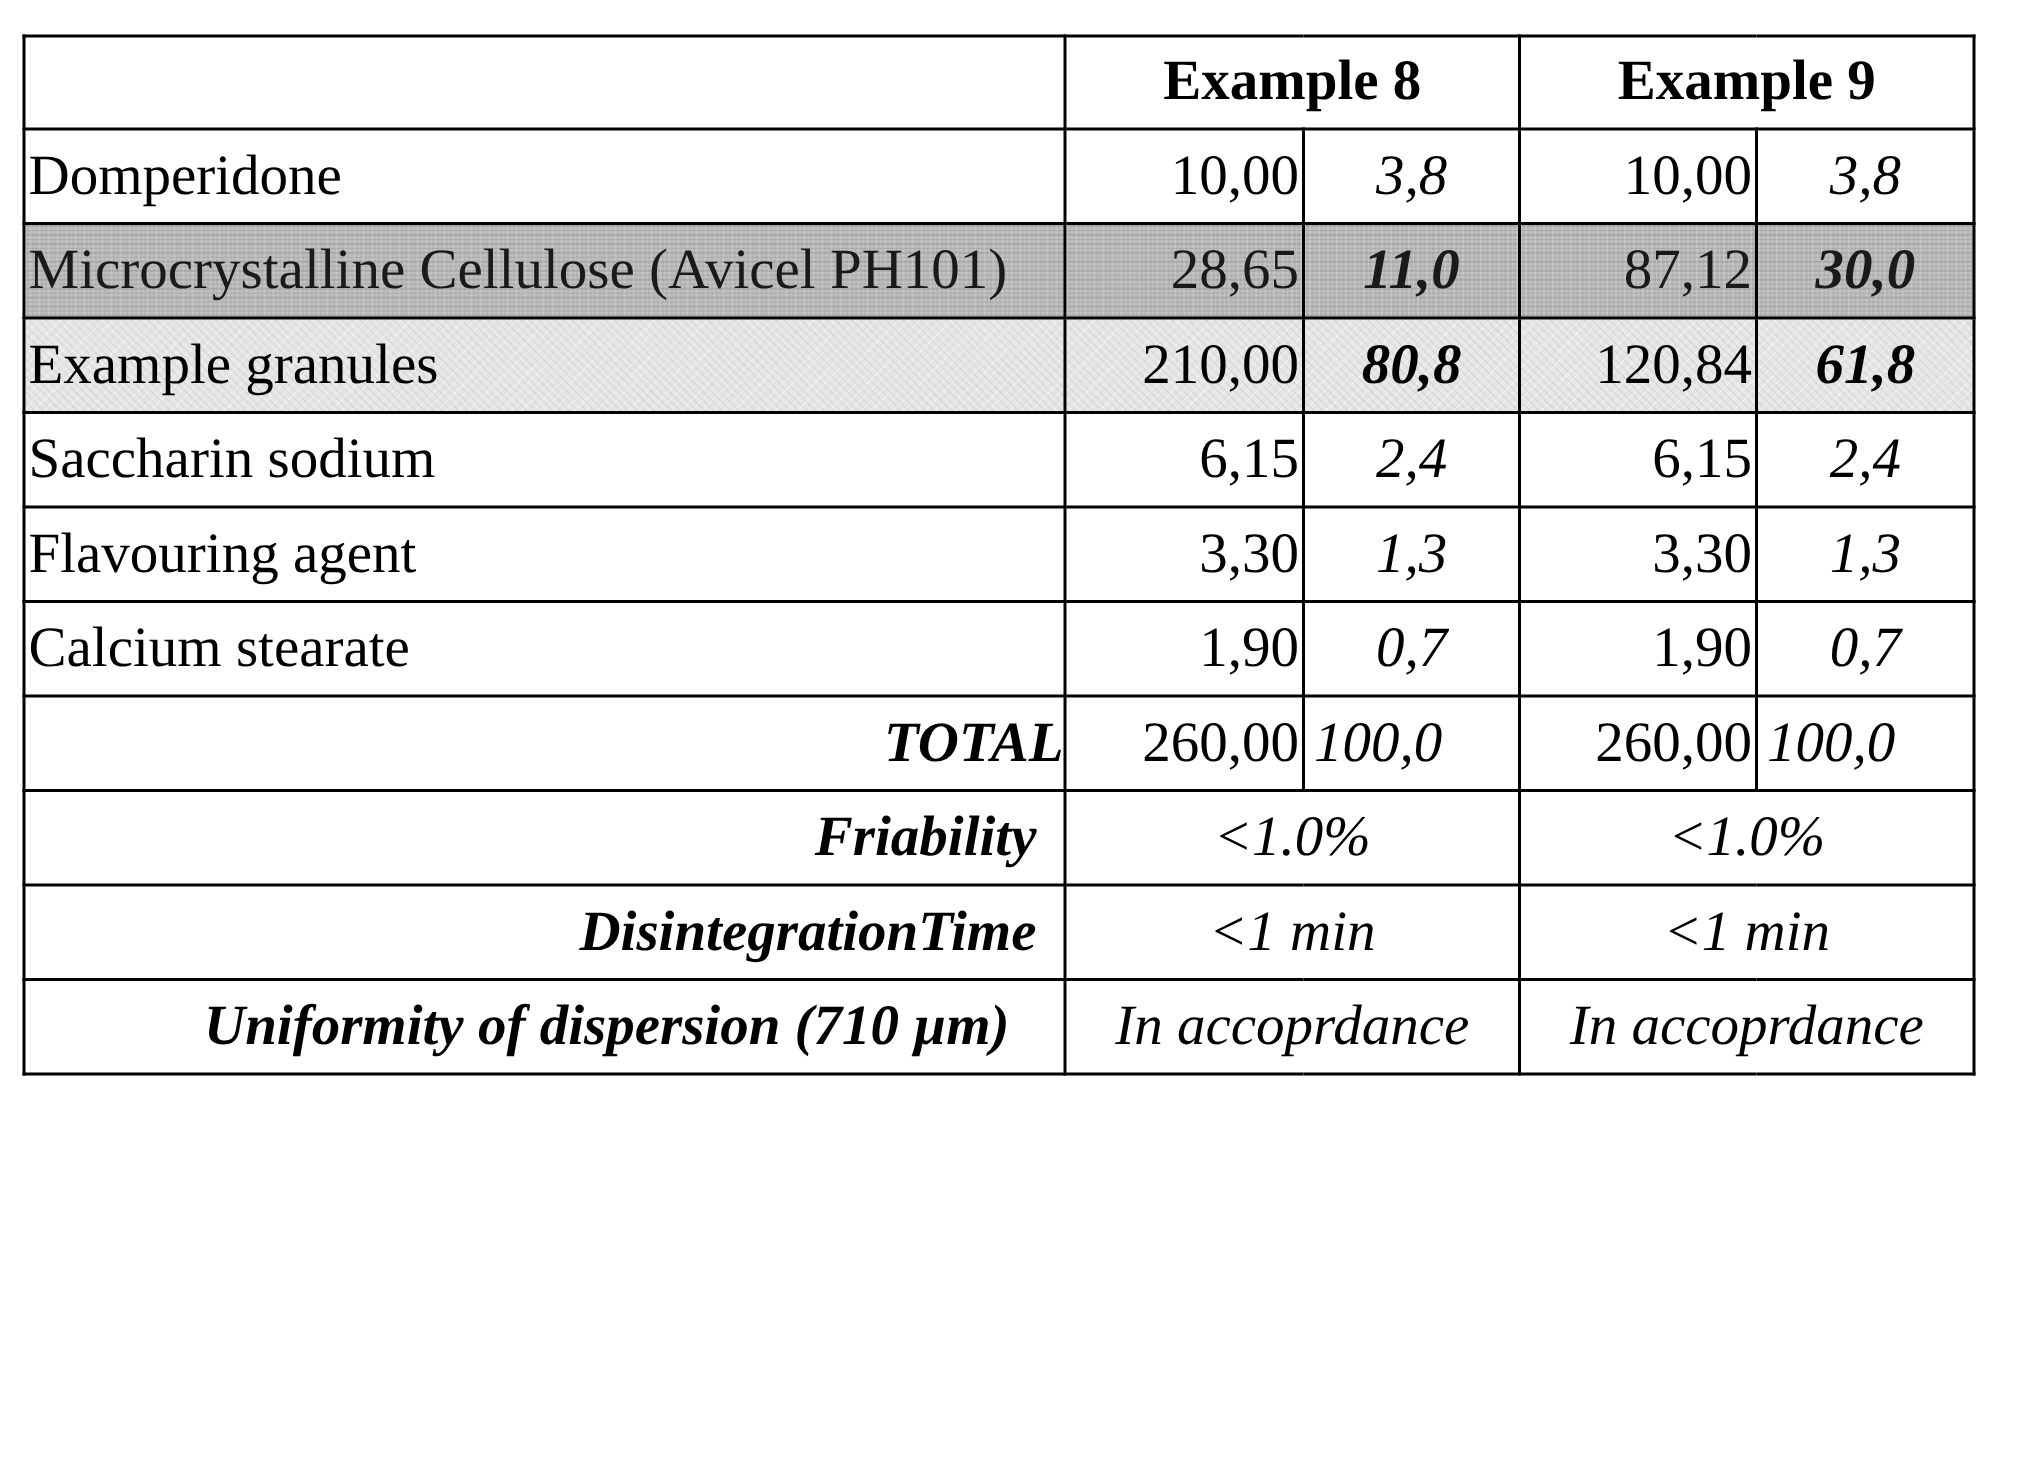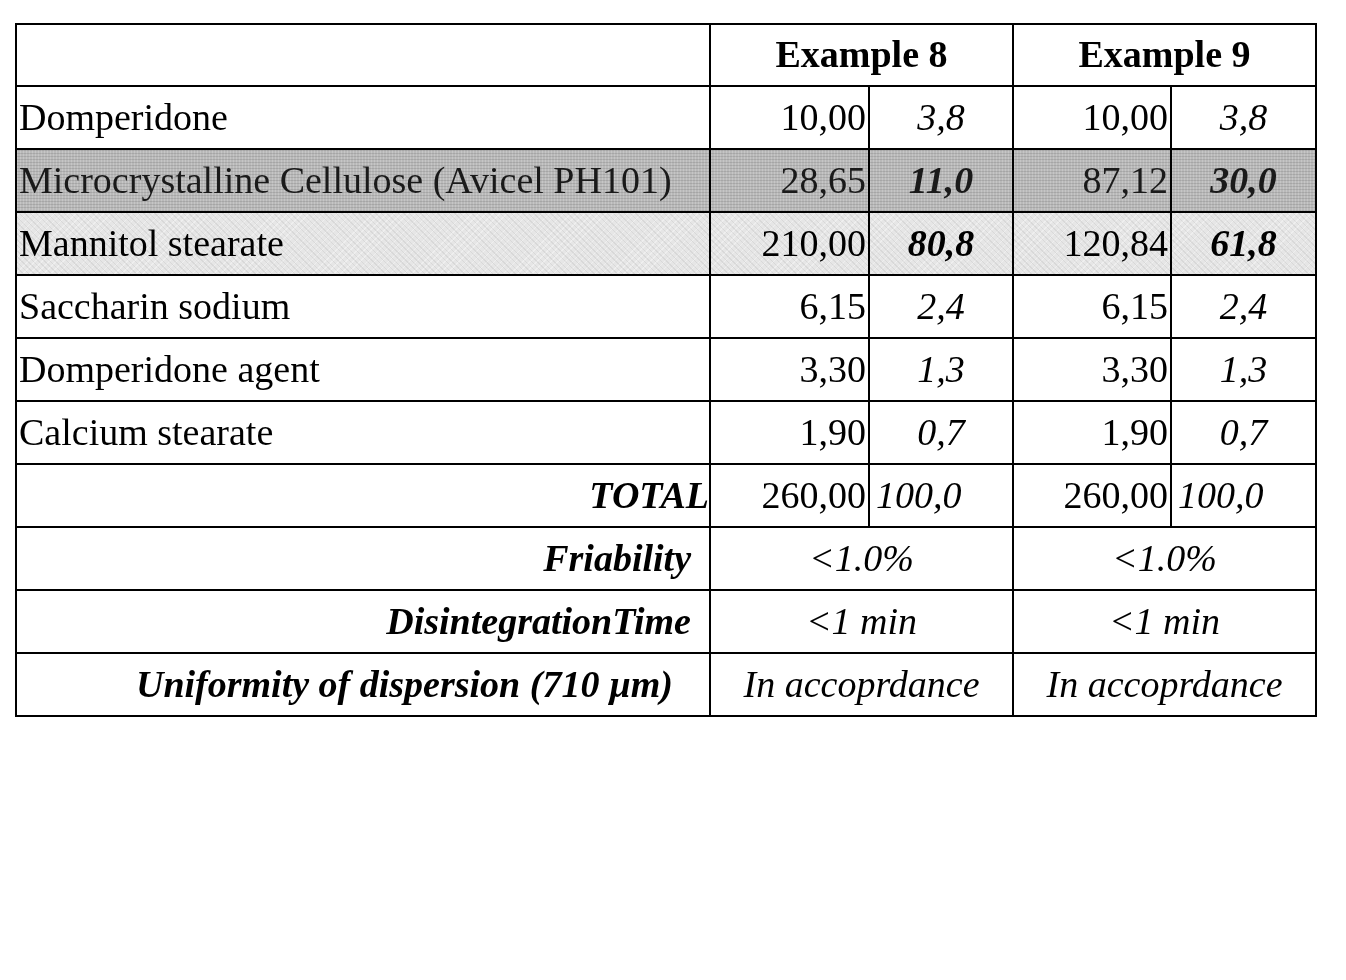--- a/index.html
+++ b/index.html
@@ -125,35 +125,35 @@
       <td class="pct">3,8</td>
     </tr>
     <tr class="r-ing shade-dark">
       <td class="ing-name">Microcrystalline Cellulose (Avicel PH101)</td>
       <td class="mg">28,65</td>
       <td class="pct pct-bold">11,0</td>
       <td class="mg">87,12</td>
       <td class="pct pct-bold">30,0</td>
     </tr>
     <tr class="r-ing shade-light">
-      <td class="ing-name">Mannitol stearate</td>
+      <td class="ing-name">Example granules</td>
       <td class="mg">210,00</td>
       <td class="pct pct-bold">80,8</td>
       <td class="mg">120,84</td>
       <td class="pct pct-bold">61,8</td>
     </tr>
     <tr class="r-ing">
       <td class="ing-name">Saccharin sodium</td>
       <td class="mg">6,15</td>
       <td class="pct">2,4</td>
       <td class="mg">6,15</td>
       <td class="pct">2,4</td>
     </tr>
     <tr class="r-ing">
-      <td class="ing-name">Domperidone agent</td>
+      <td class="ing-name">Flavouring agent</td>
       <td class="mg">3,30</td>
       <td class="pct">1,3</td>
       <td class="mg">3,30</td>
       <td class="pct">1,3</td>
     </tr>
     <tr class="r-ing">
       <td class="ing-name">Calcium stearate</td>
       <td class="mg">1,90</td>
       <td class="pct">0,7</td>
       <td class="mg">1,90</td>

